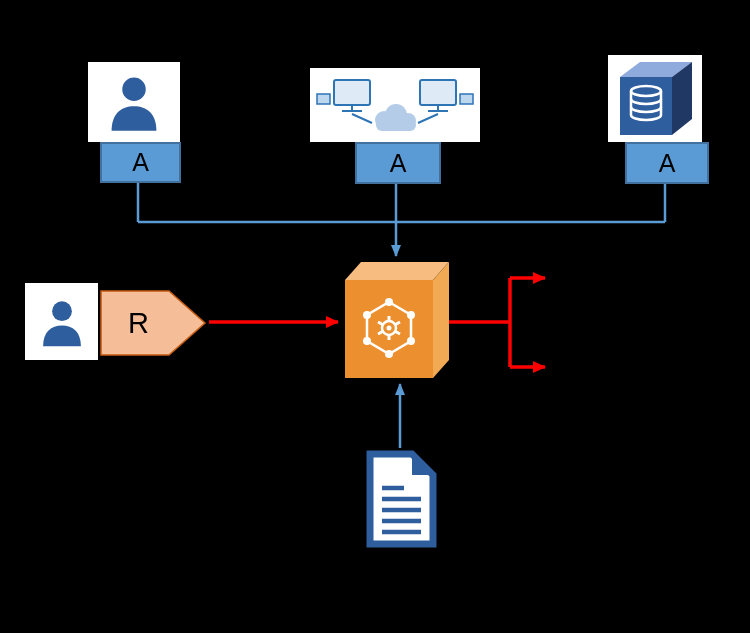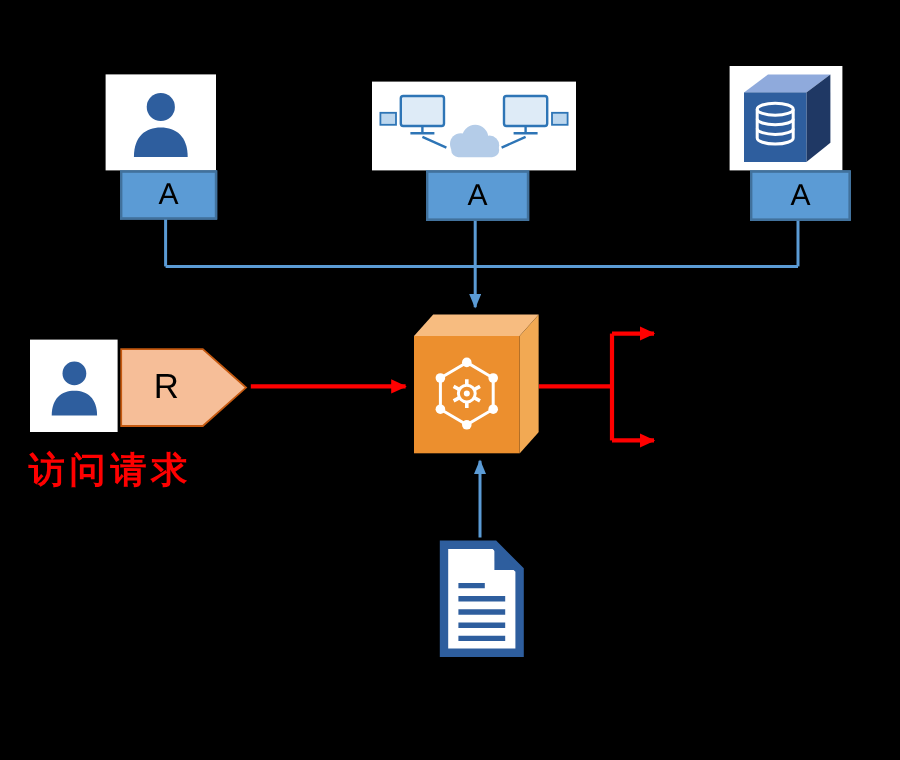--- a/index.html
+++ b/index.html
@@ -130,21 +130,20 @@
     </svg>
   </div>
 
   <div class="pennant" style="left:100px;top:290px;width:107px;height:66px;">
     <svg class="icon-svg" width="107" height="66" viewBox="0 0 107 66">
       <polygon points="1,1 69,1 105,33 69,65 1,65" fill="#F6BE98" stroke="#C55A11" stroke-width="1.5"></polygon>
     </svg>
     <span class="label">R</span>
   </div>
 
-  <div class="caption" style="left:24px;top:372px;">访问请求</div>
 
   <div style="position:absolute;left:362px;top:450px;width:78px;height:98px;">
     <svg class="icon-svg" width="78" height="98" viewBox="0 0 78 98">
       <path d="M8,4 H50 L71,25 V94 H8 Z" fill="#FFFFFF" stroke="#2E5E9E" stroke-width="7"></path>
       <path d="M50,4 V25 H71 Z" fill="#2E5E9E"></path>
       <g stroke="#2E5E9E" stroke-width="4.5">
         <line x1="20" y1="38" x2="42" y2="38"></line>
         <line x1="20" y1="49" x2="59" y2="49"></line>
         <line x1="20" y1="60" x2="59" y2="60"></line>
         <line x1="20" y1="71" x2="59" y2="71"></line>

